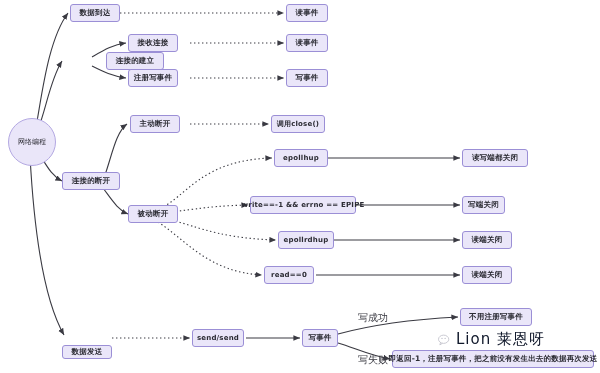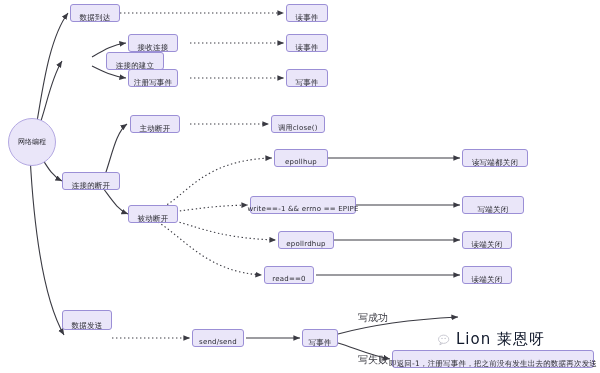--- a/index.html
+++ b/index.html
@@ -25,25 +25,26 @@
   .node {
     position: absolute;
     box-sizing: border-box;
     background: #eae6f9;
     border: 1px solid #9b8fd6;
     border-radius: 3px;
     color: #2b2b33;
     font-size: 7.5px;
     line-height: 1;
     display: flex;
-    align-items: flex-end;
+    align-items: center;
     justify-content: center;
     white-space: nowrap;
     padding: 0 4px;
     letter-spacing: 0.2px;
+    font-weight: bold;
   }
   .node.latin {
     font-family: "DejaVu Sans", "Liberation Sans", sans-serif;
     font-size: 7px;
   }
   .root-node {
     position: absolute;
     box-sizing: border-box;
     background: #eae6f9;
     border: 1px solid #b3a8e2;
@@ -193,46 +194,49 @@
   <div class="node latin" style="left:274px; top:149px; width:54px; height:18px;">
     <span>epollhup</span>
   </div>
   <div class="node" style="left:462px; top:149px; width:66px; height:18px;">
     <span>读写端都关闭</span>
   </div>
 
   <div class="node latin" style="left:250px; top:196px; width:106px; height:18px;">
     <span>write==-1 &amp;&amp; errno == EPIPE</span>
   </div>
-  <div class="node" style="left:462px; top:196px; width:62px; height:18px;">
+  <div class="node" style="left:462px; top:196px; width:43px; height:18px;">
     <span>写端关闭</span>
   </div>
 
   <div class="node latin" style="left:278px; top:231px; width:56px; height:18px;">
     <span>epollrdhup</span>
   </div>
   <div class="node" style="left:462px; top:231px; width:50px; height:18px;">
     <span>读端关闭</span>
   </div>
 
   <div class="node latin" style="left:264px; top:266px; width:50px; height:18px;">
     <span>read==0</span>
   </div>
   <div class="node" style="left:462px; top:266px; width:50px; height:18px;">
     <span>读端关闭</span>
   </div>
 
-  <div class="node" style="left:62px; top:310px; width:50px; height:20px;">
+  <div class="node" style="left:62px; top:345px; width:50px; height:14px;">
     <span>数据发送</span>
   </div>
   <div class="node latin" style="left:192px; top:329px; width:52px; height:18px;">
     <span>send/send</span>
   </div>
   <div class="node" style="left:302px; top:329px; width:36px; height:18px;">
     <span>写事件</span>
+  </div>
+  <div class="node" style="left:460px; top:308px; width:72px; height:18px;">
+    <span>不用注册写事件</span>
   </div>
   <div class="node" style="left:392px; top:350px; width:202px; height:18px;">
     <span>即返回-1，注册写事件，把之前没有发生出去的数据再次发送</span>
   </div>
 
   <div class="edge-label" style="left:358px; top:313px;">
     <span>写成功</span>
   </div>
   <div class="edge-label" style="left:358px; top:355px;">
     <span>写失败</span>

